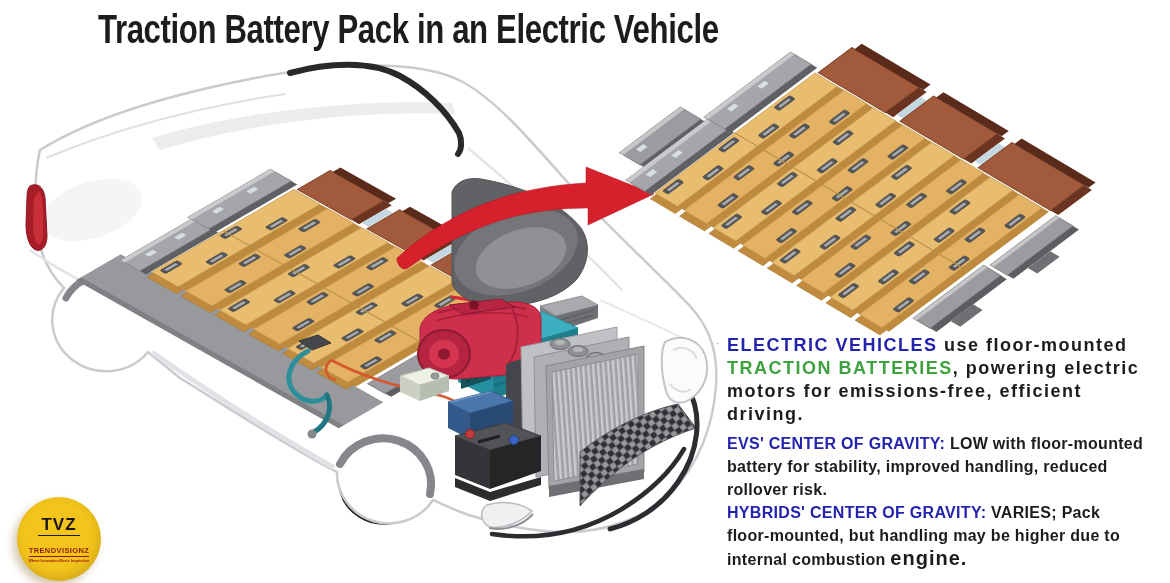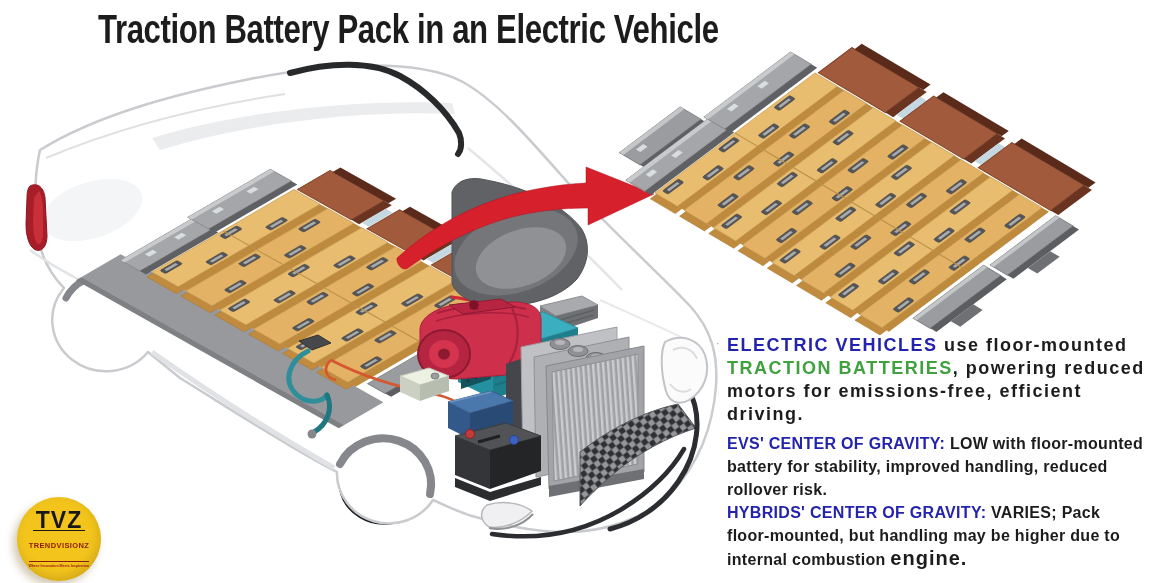--- a/index.html
+++ b/index.html
@@ -21,24 +21,24 @@
   .para.lead{margin-bottom:6px;}
   .c-blue{color:var(--accent_blue);margin-top:41px;}
   .c-green{color:var(--accent_green);}
   .c-dark{color:var(--text_dark);}
   .big{font-size:20px;letter-spacing:1px;margin-top:16px;}
 
   
   .logo{position:absolute;left:17px;top:497px;width:84px;height:84px;border-radius:50%;
         background:var(--logo_yellow);display:flex;flex-direction:column;align-items:center;
         justify-content:center;box-shadow:-4px 5px 8px rgba(130,100,30,.35), inset -2px -4px 8px rgba(160,120,20,.35);}
-  .logo-acronym{font-size:23px;font-weight:bold;color:#181818;line-height:20px;letter-spacing:1px;
+  .logo-acronym{font-size:17px;font-weight:bold;color:#181818;line-height:20px;letter-spacing:1px;
         border-bottom:1.5px solid #1a1a1a;padding:0 3px;}
   .logo-name{font-size:7.5px;font-weight:bold;color:var(--logo_red);letter-spacing:.4px;margin-top:10px;
-        border-bottom:1px solid var(--logo_red);padding-bottom:11px;}
+        border-bottom:1px solid var(--logo_red);padding-bottom:1px;}
   .logo-tagline{font-size:4px;font-weight:bold;color:#a02015;margin-top:1px;transform:scale(.9);white-space:nowrap;}
 
   .arrow{fill:var(--arrow_red);stroke:#b0151f;stroke-width:.5;}
 </style>
 </head>
 <body>
 
 <div class="stage">
 
 <svg width="1170" height="583" viewBox="0 0 1170 583">
@@ -457,21 +457,21 @@
 </svg>
 
   <div class="title-wrap">
     <span class="title">Traction Battery Pack in an Electric Vehicle</span>
   </div>
 
   <div id="text-panel">
     <span class="bullet">·</span>
   <div class="para lead">
         <div class="tl"><span class="c-blue">ELECTRIC VEHICLES</span><span class="c-dark"> use floor-mounted</span></div>
-        <div class="tl"><span class="c-green">TRACTION BATTERIES</span><span class="c-dark">, powering reduced</span></div>
+        <div class="tl"><span class="c-green">TRACTION BATTERIES</span><span class="c-dark">, powering electric</span></div>
         <div class="tl"><span class="c-dark">motors for emissions-free, efficient</span></div>
         <div class="tl"><span class="c-dark">driving.</span></div>
       </div>
       <div class="para normal">
         <div class="tl"><span class="c-blue">EVS' CENTER OF GRAVITY:</span><span class="c-dark"> LOW with floor-mounted</span></div>
         <div class="tl"><span class="c-dark">battery for stability, improved handling, reduced</span></div>
         <div class="tl"><span class="c-dark">rollover risk.</span></div>
       </div>
       <div class="para normal">
         <div class="tl"><span class="c-blue">HYBRIDS' CENTER OF GRAVITY:</span><span class="c-dark"> VARIES; Pack</span></div>

